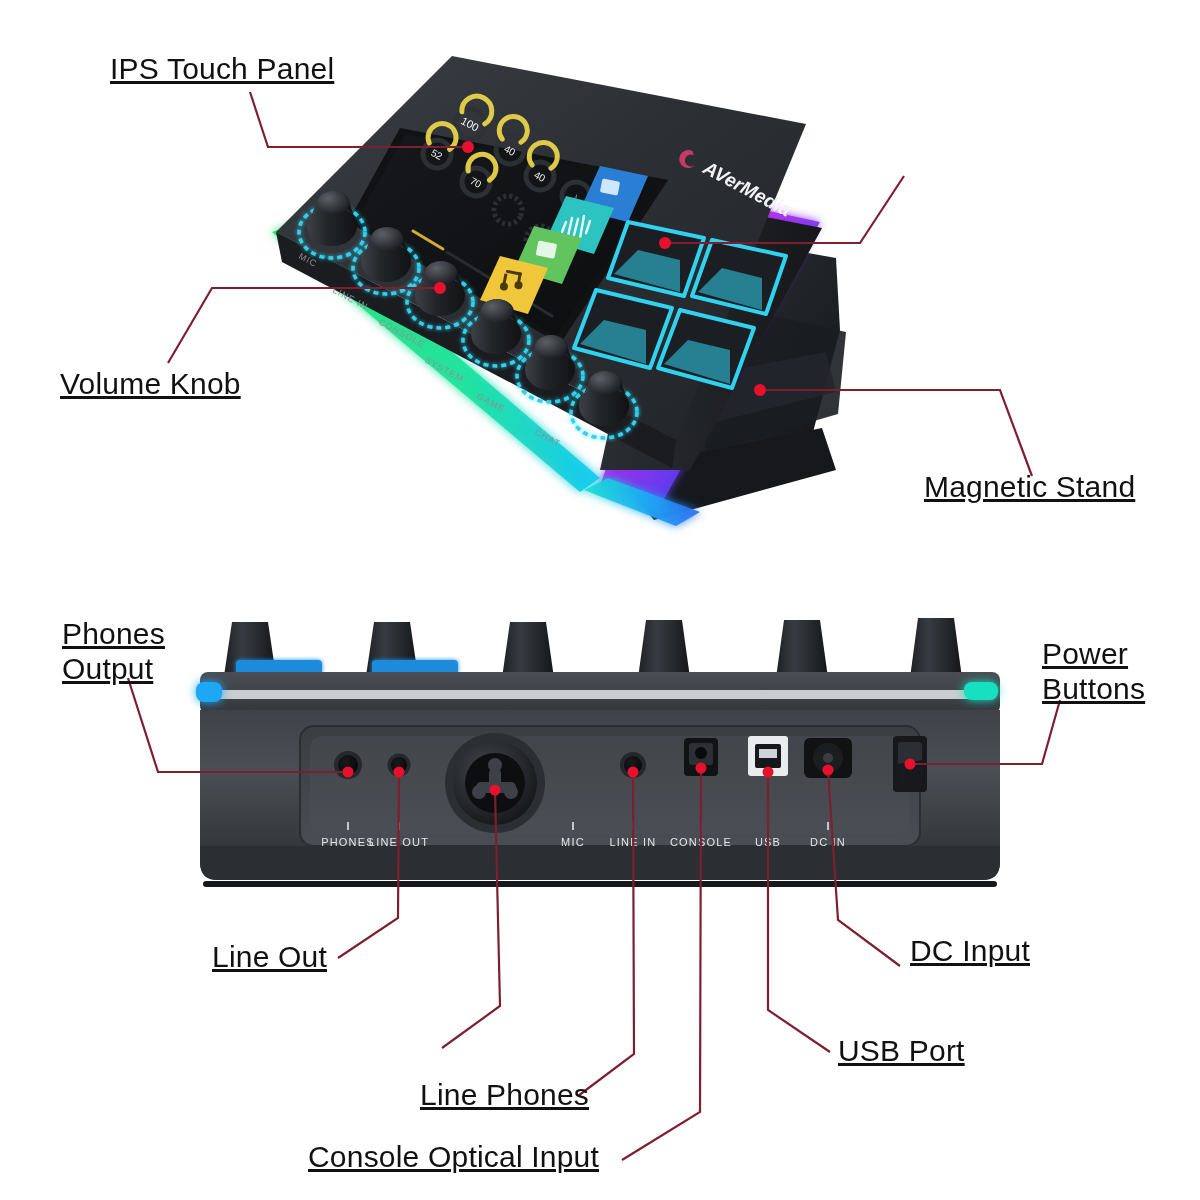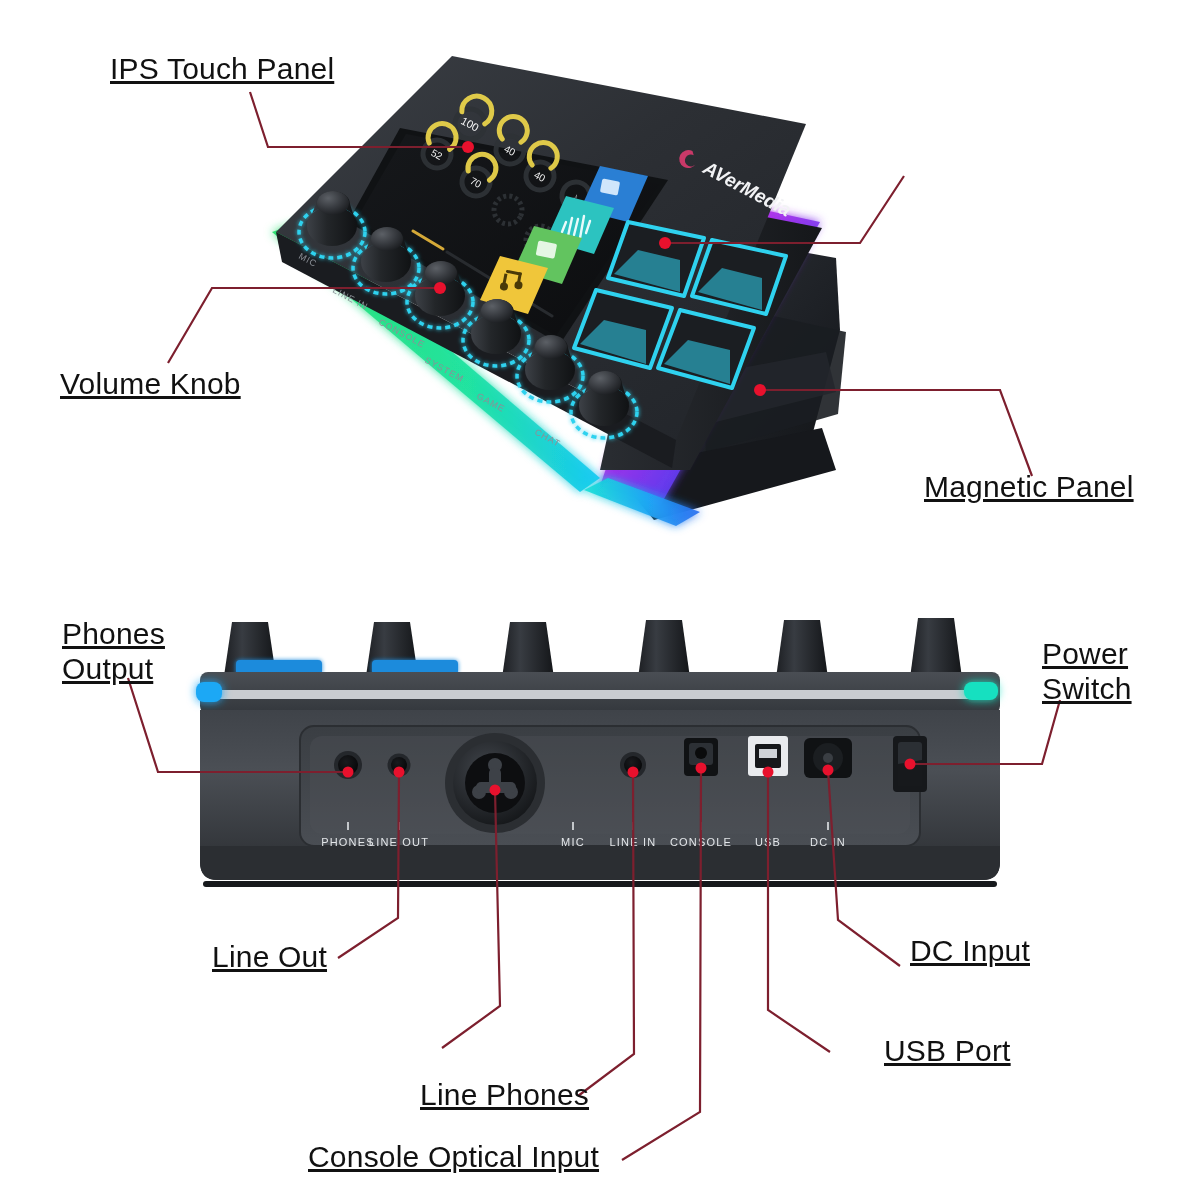--- a/index.html
+++ b/index.html
@@ -452,32 +452,32 @@
       <circle cx="633" cy="772" r="5.5"></circle>
       <circle cx="701" cy="768" r="5.5"></circle>
     </g>
   </svg>
 
   <div class="callout-label" style="left:110px; top:52px;">IPS Touch Panel</div>
 
 
   <div class="callout-label" style="left:60px; top:367px;">Volume Knob</div>
 
-  <div class="callout-label" style="left:924px; top:470px;">Magnetic Panel</div>
+  <div class="callout-label" style="left:924px; top:470px;">Magnetic Stand</div>
 
   <div class="callout-label" style="left:62px; top:617px;">Phones
 Output</div>
 
   <div class="callout-label" style="left:1042px; top:637px;">Power
-Switch</div>
+Buttons</div>
 
   <div class="callout-label" style="left:212px; top:940px;">Line Out</div>
 
   <div class="callout-label" style="left:910px; top:934px;">DC Input</div>
 
 
-  <div class="callout-label" style="left:884px; top:1034px;">USB Port</div>
+  <div class="callout-label" style="left:838px; top:1034px;">USB Port</div>
 
   <div class="callout-label" style="left:420px; top:1078px;">Line Phones</div>
 
   <div class="callout-label" style="left:308px; top:1140px;">Console Optical Input</div>
 
 </div>
 
 </body></html>

